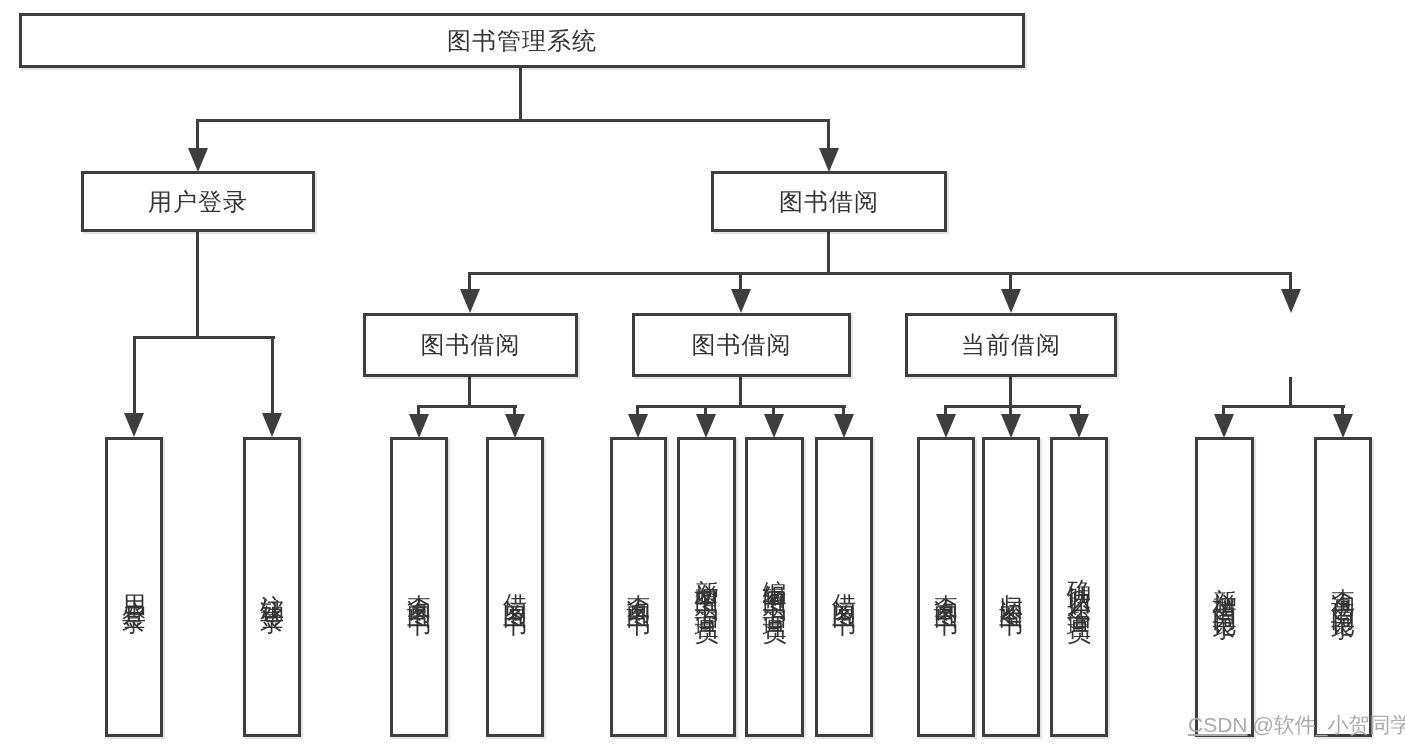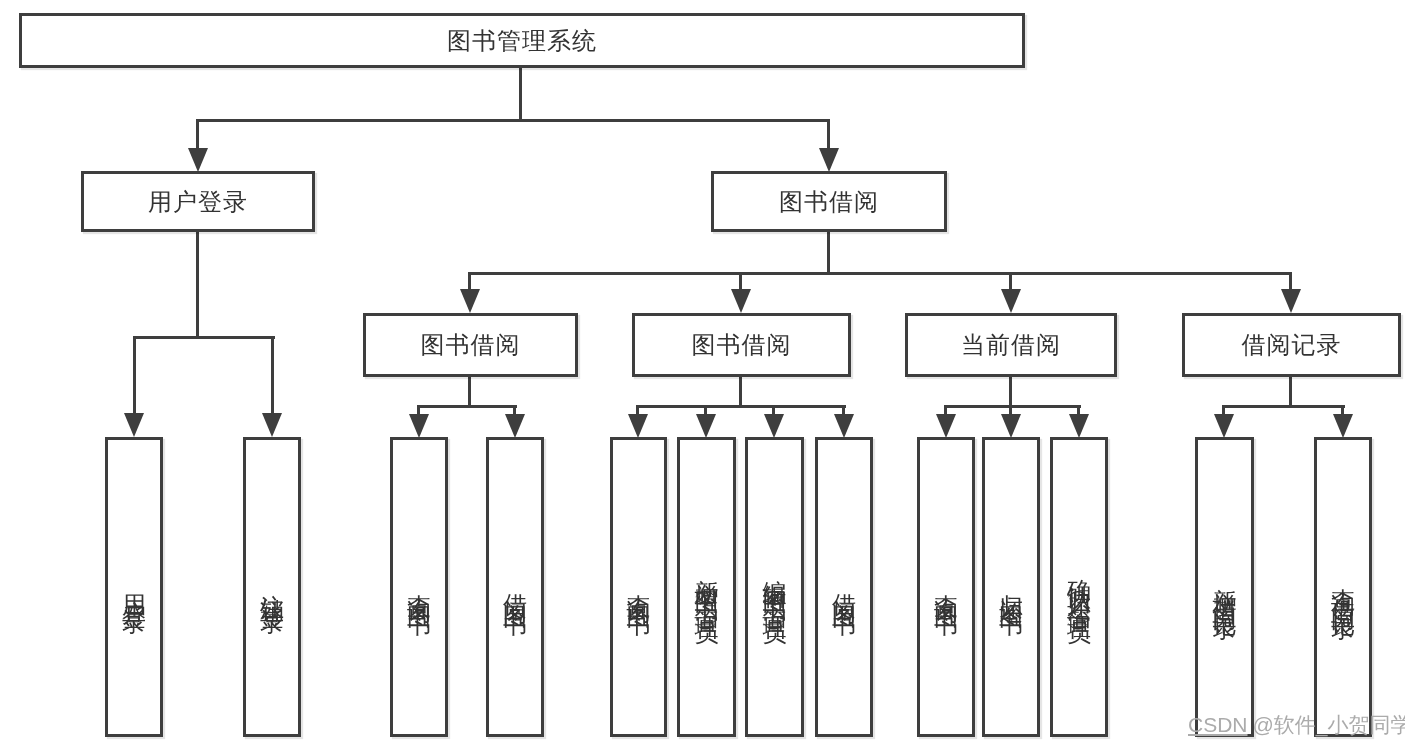--- a/index.html
+++ b/index.html
@@ -105,23 +105,20 @@
 
   <div class="box" style="left:363px;top:313px;width:215px;height:64px;">
     <span class="lbl">图书借阅</span>
   </div>
   <div class="box" style="left:905px;top:313px;width:212px;height:64px;">
     <span class="lbl">当前借阅</span>
   </div>
   <div class="box" style="left:632px;top:313px;width:219px;height:64px;">
     <span class="lbl">图书借阅</span>
   </div>
-  <div class="box" style="left:1182px;top:313px;width:219px;height:64px;">
-    <span class="lbl">借阅记录</span>
-  </div>
 
   <div class="vline" style="left:468px;top:377px;height:31px;"></div>
   <div class="hline" style="left:417px;top:405px;width:100px;"></div>
   <div class="vline" style="left:417px;top:405px;height:11px;"></div>
   <div class="vline" style="left:513px;top:405px;height:11px;"></div>
   <div class="arr" style="left:409px;top:414px;"></div>
   <div class="arr" style="left:505px;top:414px;"></div>
 
   <div class="vline" style="left:739px;top:377px;height:31px;"></div>
   <div class="hline" style="left:636px;top:405px;width:210px;"></div>

